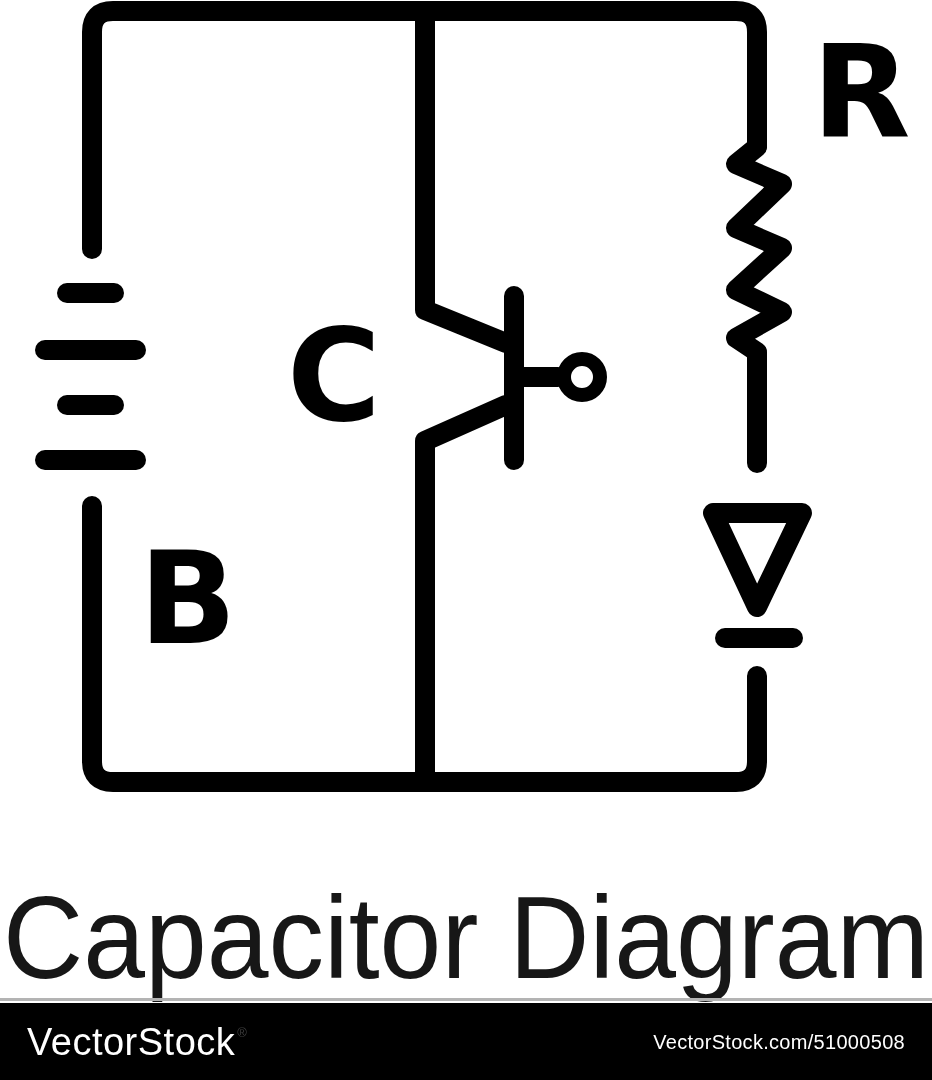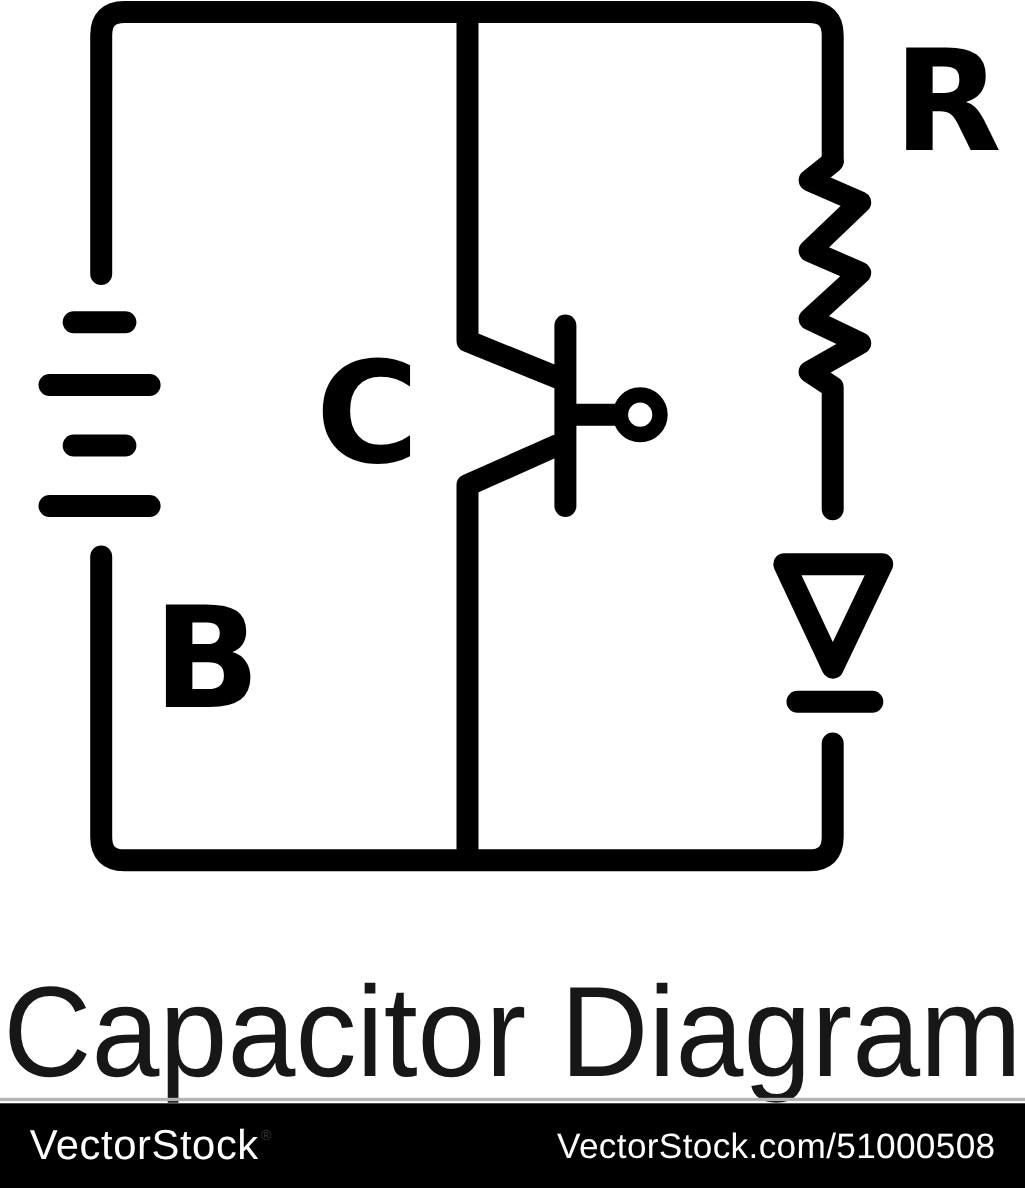--- a/index.html
+++ b/index.html
@@ -55,21 +55,21 @@
     white-space: nowrap;
   }
   .registered {
     font-size: 13px;
     color: #6f6f6f;
     opacity: 0.55;
     vertical-align: 18px;
     margin-left: 2px;
   }
   .credit {
-    font-size: 32px;
+    font-size: 20px;
     line-height: 1;
     letter-spacing: 0.3px;
     white-space: nowrap;
   }
 </style>
 </head>
 <body>
 
 <div class="canvas">
 

